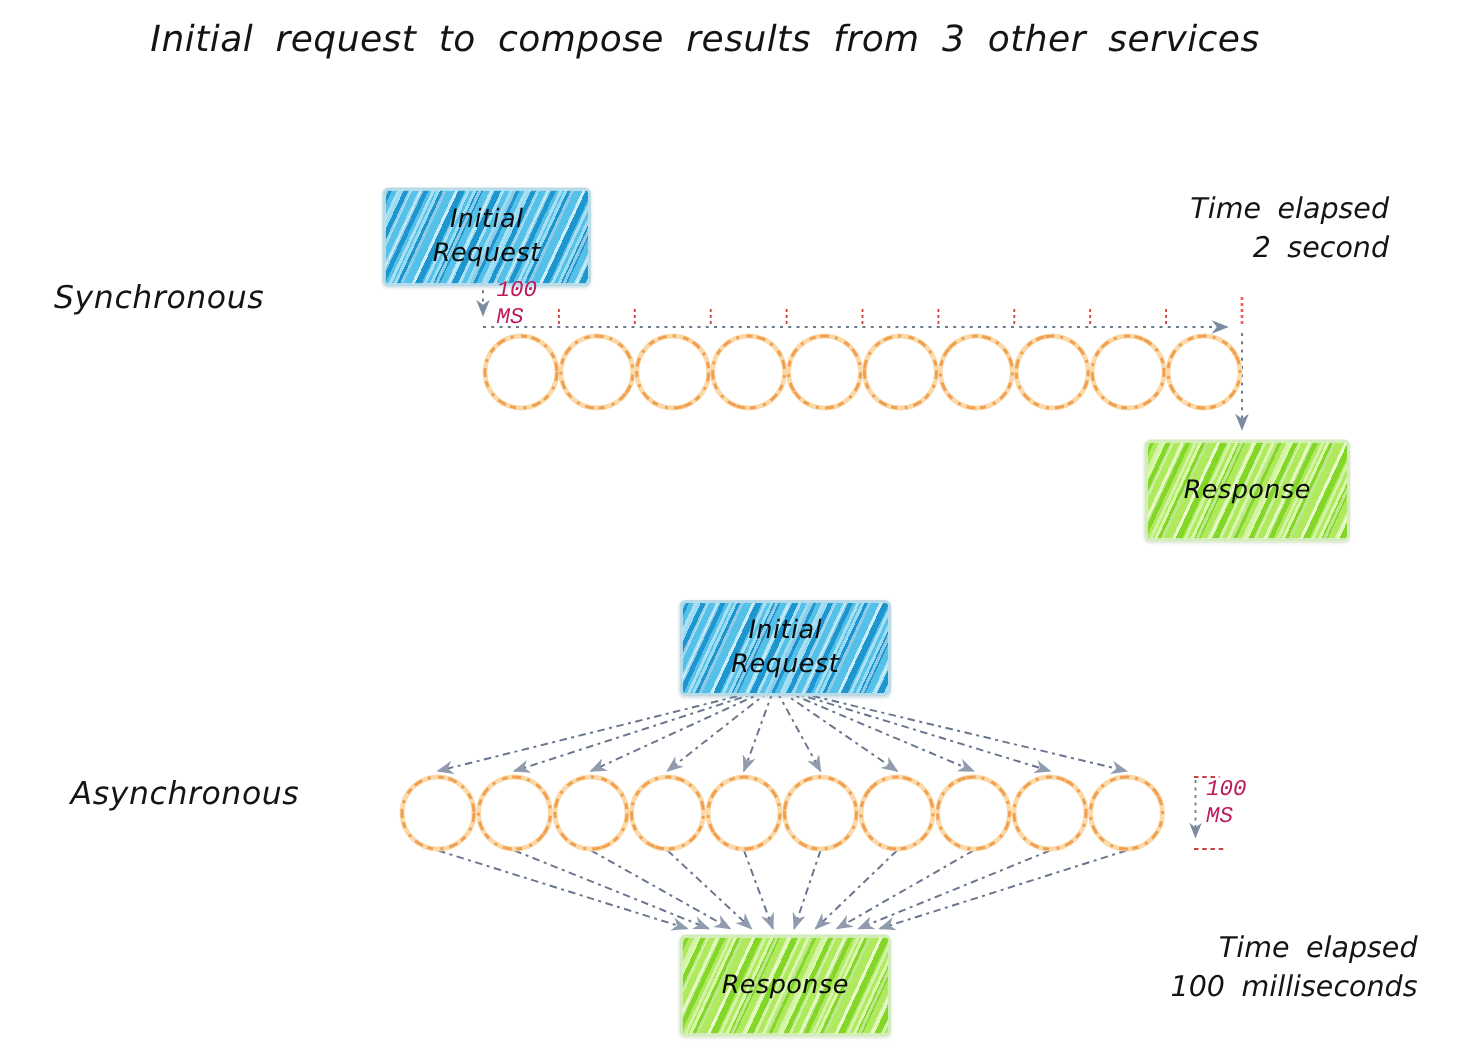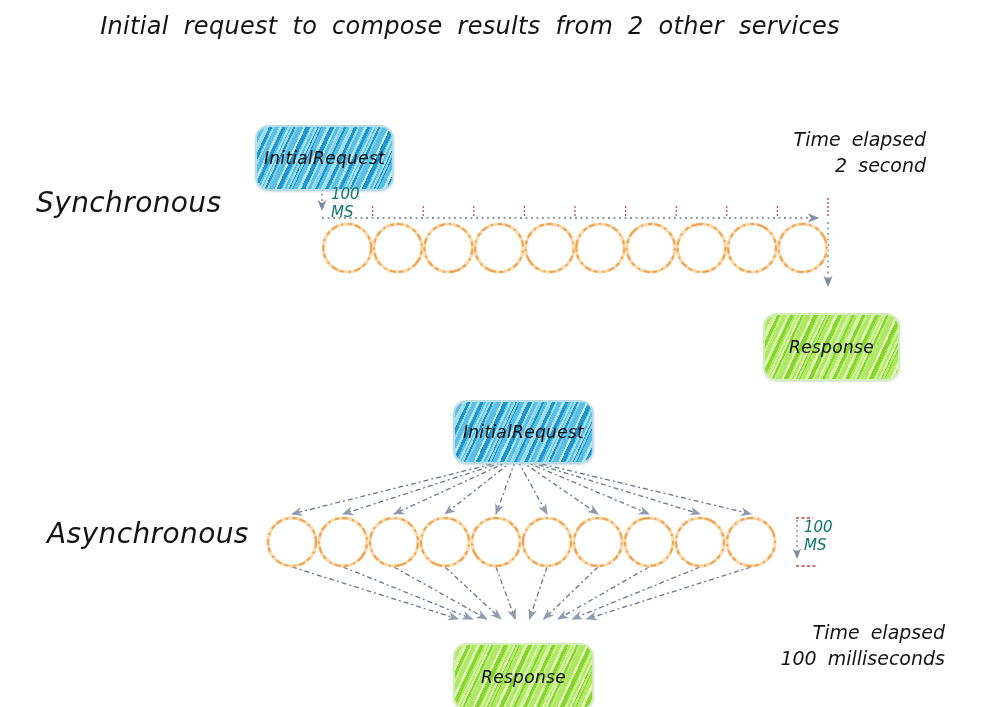--- a/index.html
+++ b/index.html
@@ -7,70 +7,69 @@
     position:relative;width:984px;height:707px;background:#ffffff;
     font-family:"DejaVu Sans",sans-serif;font-style:italic;overflow:hidden;
   }
   
   .title{
     position:absolute;left:30px;top:10px;width:880px;text-align:center;
     font-size:24px;line-height:33px;color:#141414;word-spacing:7px;letter-spacing:.3px;
     z-index:3;
   }
   .section-label{
-    position:absolute;font-size:28px;color:#141414;letter-spacing:.4px;z-index:3;
+    position:absolute;font-size:21px;color:#141414;letter-spacing:.4px;z-index:3;
   }
   #sync-label{left:36px;top:186px;}
   #async-label{left:47px;top:517px;font-style:italic;}
   .time-note{
     position:absolute;text-align:right;font-size:19px;line-height:26px;
     color:#141414;word-spacing:5px;z-index:3;
   }
   #sync-time{left:736px;top:126px;width:190px;}
   #async-time{left:740px;top:619px;width:205px;}
   .latency{
-    position:absolute;font-size:15px;line-height:18px;color:#0f766e;z-index:3;
+    position:absolute;font-size:15px;line-height:18px;color:#be185d;z-index:3;font-family:Liberation Mono, monospace;
   }
   #sync-latency{left:331px;top:185px;}
   #async-latency{left:804px;top:518px;}
   
   .node{
-    position:absolute;display:flex;flex-direction:row;align-items:center;
+    position:absolute;display:flex;flex-direction:column;align-items:center;
     justify-content:center;text-align:center;font-size:17px;line-height:23px;
-    color:#0b0b0b;border-radius:14px;z-index:2;letter-spacing:.3px;
+    color:#0b0b0b;border-radius:4px;z-index:2;letter-spacing:.3px;
   }
   .node.blue{
     background:
       repeating-linear-gradient(115deg, rgba(255,255,255,.50) 0 2px, rgba(255,255,255,0) 2px 7px),
       repeating-linear-gradient(115deg, #1d96cf 0 4px, #55c0e8 4px 9px, #9adcf2 9px 11px);
     border:2px solid #b9dbe7;
     box-shadow:0 1px 2px rgba(120,160,175,.35);
   }
   .node.green{
     background:
       repeating-linear-gradient(115deg, rgba(255,255,255,.45) 0 2px, rgba(255,255,255,0) 2px 7px),
       repeating-linear-gradient(115deg, #84d629 0 4px, #aee95e 4px 9px, #d9f8ab 9px 11px);
     border:2px solid #d2ecbc;
     box-shadow:0 1px 2px rgba(140,175,120,.35);
-    margin-top:20px;
   }
   #sync-request{left:255px;top:125px;width:135px;height:62px;}
   #sync-response{left:763px;top:293px;width:133px;height:64px;}
   #async-request{left:453px;top:400px;width:137px;height:60px;}
   #async-response{left:453px;top:623px;width:137px;height:64px;}
   
   #diagram-svg{position:absolute;left:0;top:0;z-index:1;}
 </style>
 </head>
 <body>
 
 <div id="canvas">
 
   <div class="title">
-    <div>Initial request to compose results from 2 other services</div>
+    <div>Initial request to compose results from 3 other services</div>
   </div>
 
   <div class="section-label" id="sync-label">Synchronous</div>
   <div class="section-label" id="async-label">Asynchronous</div>
 
   <div class="node blue" id="sync-request">
     <span>Initial</span>
     <span>Request</span>
   </div>
   <div class="node green" id="sync-response">

